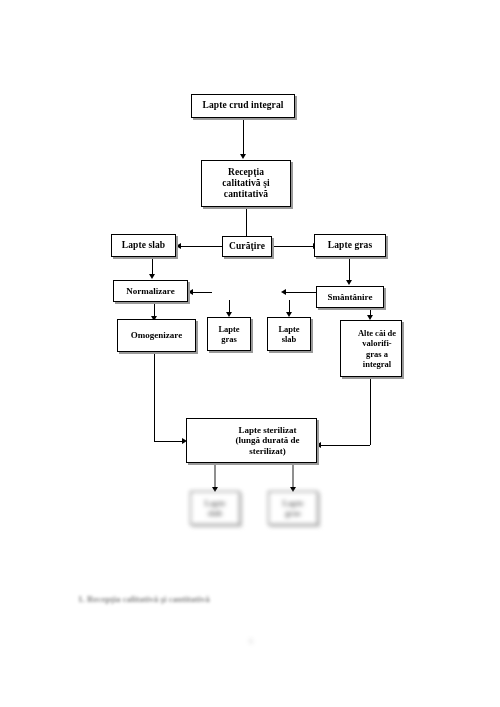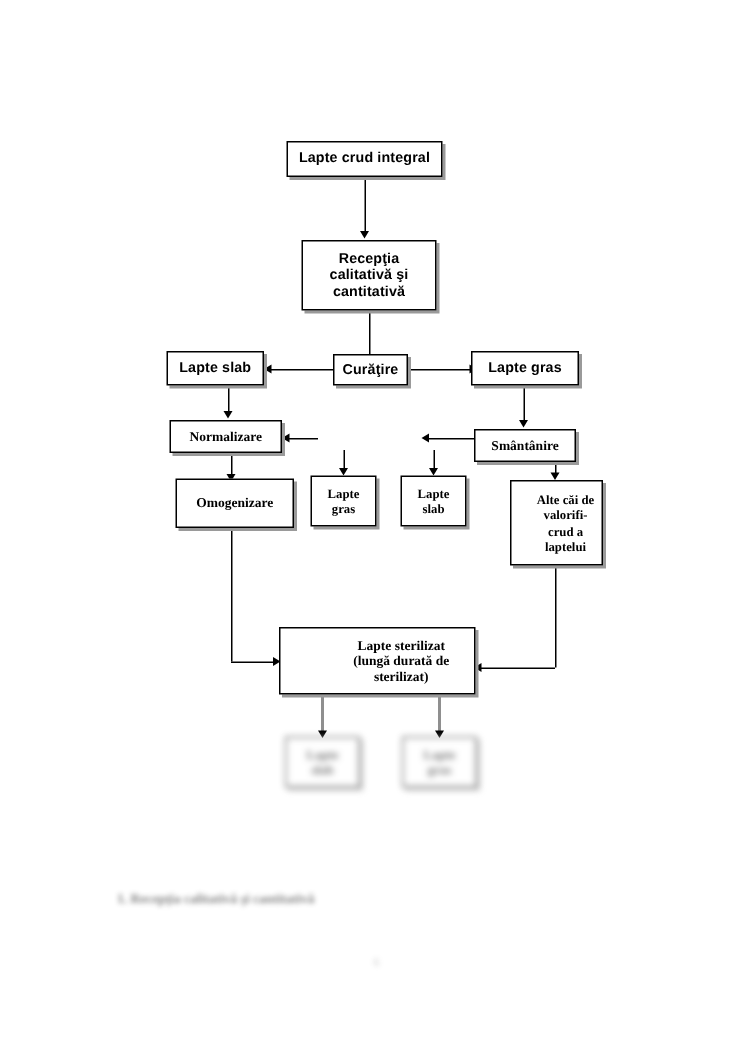--- a/index.html
+++ b/index.html
@@ -25,21 +25,21 @@
     justify-content:center;
     text-align:center;
     line-height:1.18;
     color:#000;
     box-shadow:2px 2px 0 0 #9a9a9a;
     z-index:3;
   }
   .node .txt{display:block;width:100%;padding:0 2px;}
   
   .sans{
-    font-family:Liberation Sans, sans-serif;
+    font-family:Liberation Serif, serif;
     font-weight:bold;
     font-size:9.5px;
     letter-spacing:.1px;
   }
   
   .serif{
     font-family:"Liberation Serif", serif;
     font-weight:bold;
     font-size:9px;
   }
@@ -207,22 +207,22 @@
     <span class="txt">
       <span>Lapte</span><br>
       <span>slab</span>
     </span>
   </div>
 
   <div class="node serif-sm" style="left:340px;top:320px;width:62px;height:57px;padding-left:12px;">
     <span class="txt">
       <span>Alte căi de</span><br>
       <span>valorifi-</span><br>
-      <span>crud a</span><br>
-      <span>laptelui</span>
+      <span>gras a</span><br>
+      <span>integral</span>
     </span>
   </div>
 
   <div class="node serif" style="left:186px;top:418px;width:131px;height:45px;padding-left:32px;">
     <span class="txt">
       <span>Lapte sterilizat</span><br>
       <span>(lungă durată de</span><br>
       <span>sterilizat)</span>
     </span>
   </div>

